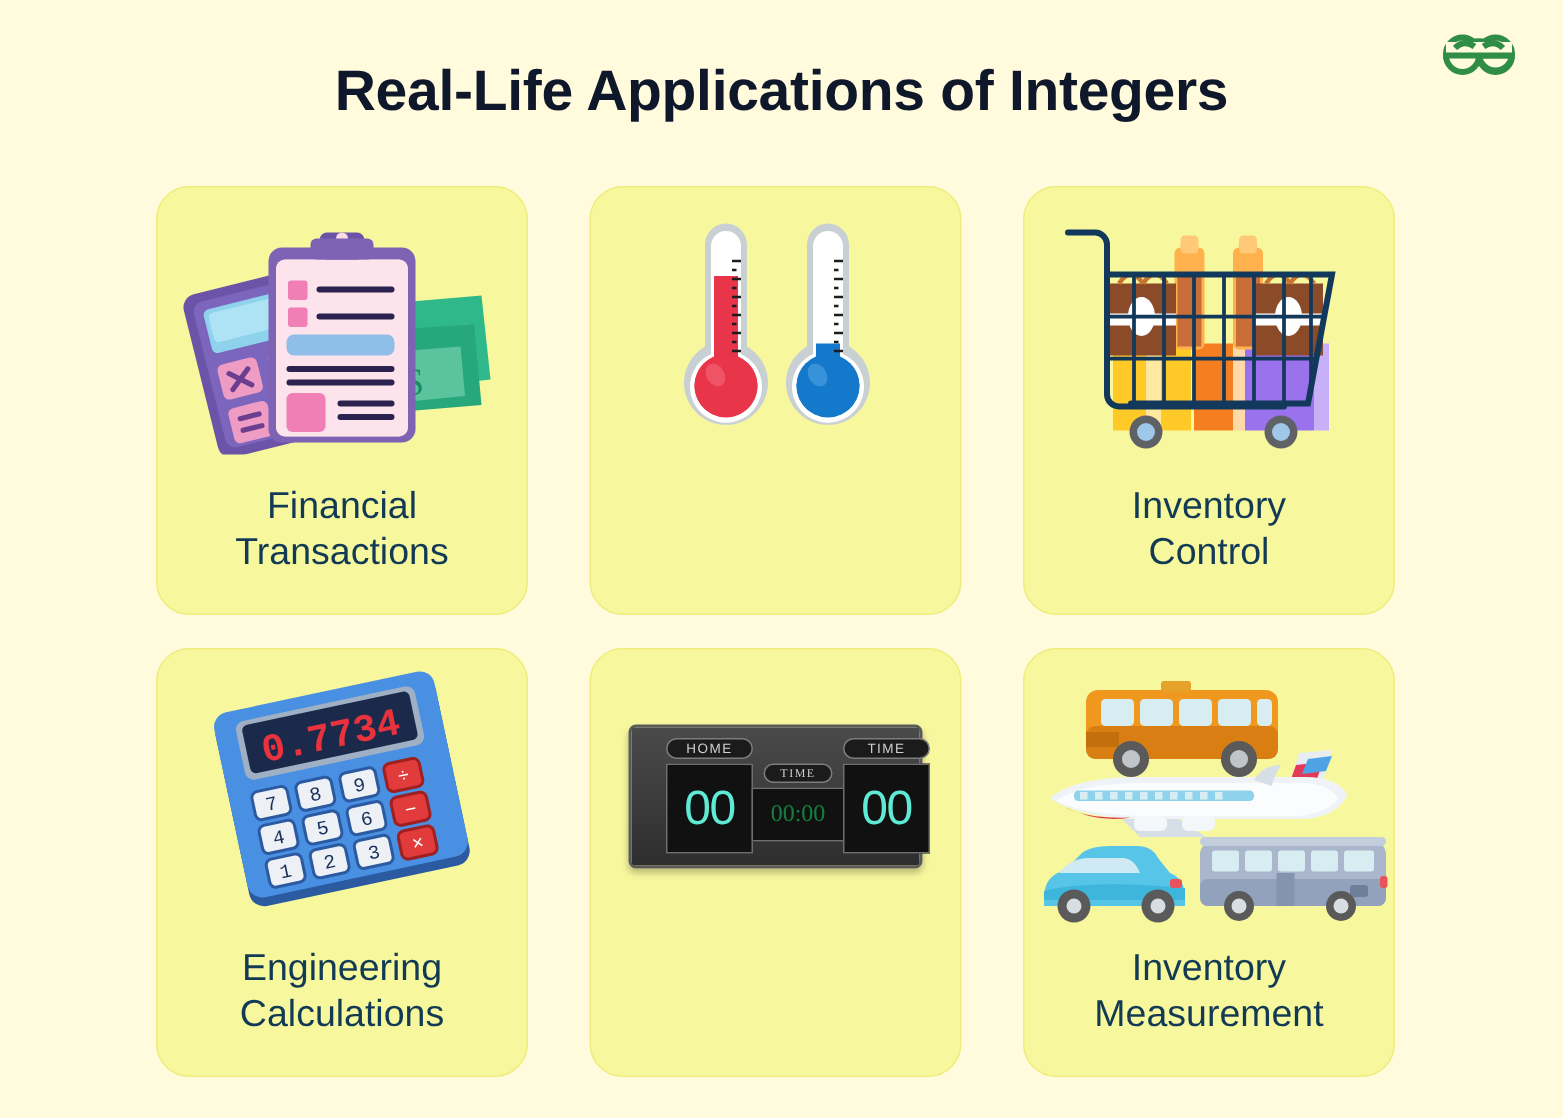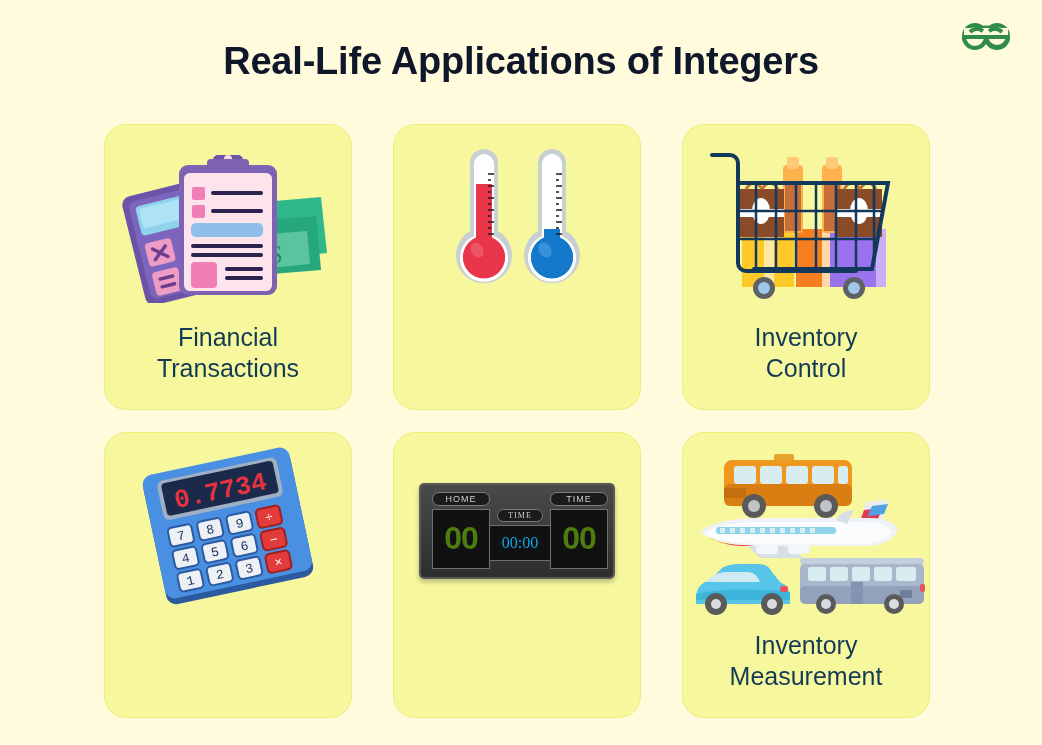--- a/index.html
+++ b/index.html
@@ -88,21 +88,21 @@
     width: 196px;
     height: 96px;
     background: linear-gradient(#4a4a4a, #2e2e2e);
     border: 2px solid #5a5a5a;
     border-radius: 5px;
     position: relative;
     box-shadow: 0 3px 5px rgba(0,0,0,.25);
     display: flex;
     align-items: flex-start;
     justify-content: flex-start;
-    padding: 7px 12px;
+    padding: 7px 24px;
     box-sizing: border-box;
   }
   .panel {
     width: 56px;
     display: flex;
     flex-direction: column;
     align-items: center;
   }
   .pill {
     background: #1b1b1b;
@@ -118,23 +118,23 @@
   }
   .score-box {
     margin-top: 3px;
     width: 56px;
     height: 58px;
     background: #111;
     border: 1px solid #6f6f6f;
     display: flex;
     align-items: center;
     justify-content: center;
-    color: #4d7c0f;
+    color: #5eead4;
     font-size: 32px;
-    font-weight: bold;
+    font-weight: normal;
     letter-spacing: -1px;
   }
   .time-col {
     display: flex;
     flex-direction: column;
     align-items: center;
     margin-top: 17px;
     font-family: Liberation Serif, serif;
   }
   .time-pill {
@@ -149,21 +149,21 @@
   }
   .time-box {
     margin-top: 3px;
     width: 60px;
     height: 34px;
     background: #111;
     border: 1px solid #6f6f6f;
     display: flex;
     align-items: center;
     justify-content: center;
-    color: #0ea5e9;
+    color: #15803d;
     font-size: 16px;
   }
 </style>
 </head>
 <body>
 
 <div class="page">
 
   <div class="logo">
     <svg viewBox="0 0 56 36" width="56" height="36">
@@ -365,20 +365,22 @@
                 <text x="113" y="107">6</text>
               <text x="143" y="107" fill="#fff">−</text>
               <text x="53" y="130">1</text>
                 <text x="83" y="130">2</text>
                 <text x="113" y="130">3</text>
               <text x="143" y="130" fill="#fff">×</text>
             </g>
           </g>
         </svg>
       </div>
+      <div class="card-label">Engineering
+Calculations</div>
     </div>
 
     <div class="card">
       <div class="art">
         <div class="scoreboard">
           <div class="panel">
             <div class="pill">HOME</div>
             <div class="score-box">00</div>
           </div>
           <div class="time-col">

